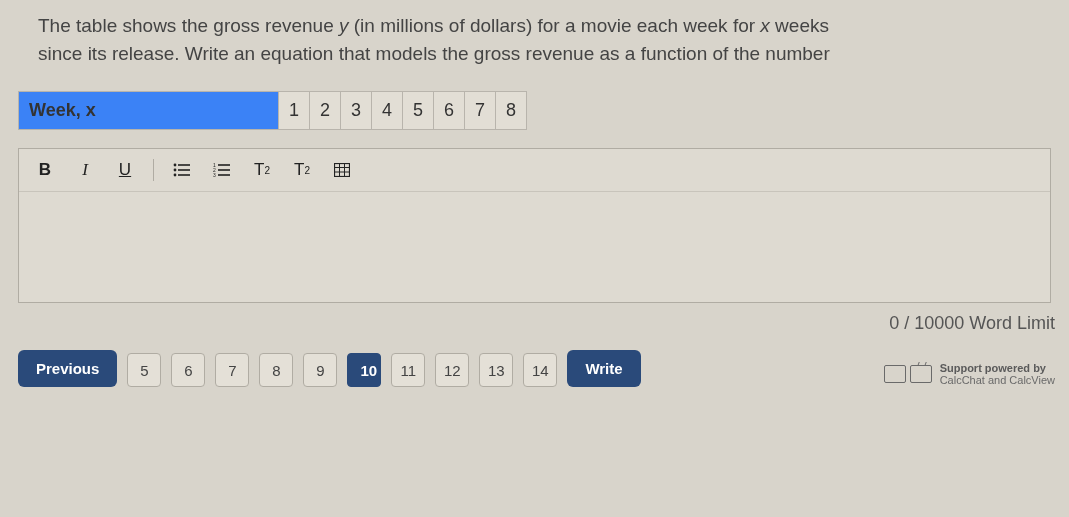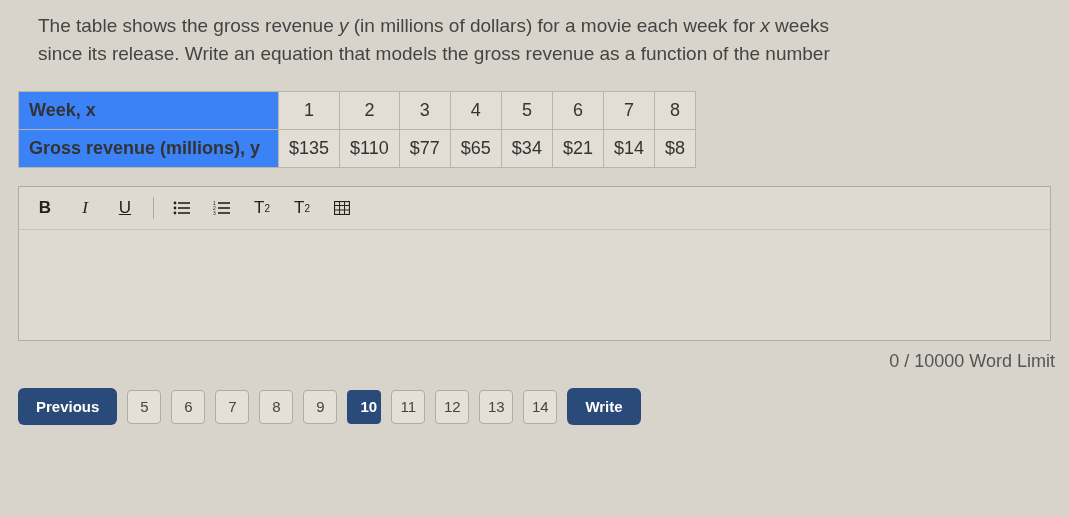--- a/index.html
+++ b/index.html
@@ -61,21 +61,21 @@
   font-size: 16px;
 }
 .word-limit {
   text-align: right;
   font-size: 18px;
   color: #555;
   padding: 10px 14px 6px 0;
 }
 .footer {
   display: flex;
-  align-items: center;
+  align-items: flex-end;
   gap: 10px;
   padding: 10px 14px 14px 18px;
 }
 .nav-btn {
   background: #2a4a7a;
   color: #fff;
   border: none;
   border-radius: 6px;
   padding: 10px 18px;
   font-size: 15px;
@@ -133,31 +133,20 @@
       <tr>
     <td class="row-header">Week, x</td>
     <td>1</td>
     <td>2</td>
     <td>3</td>
     <td>4</td>
     <td>5</td>
     <td>6</td>
     <td>7</td>
     <td>8</td>
-  </tr>
-  <tr>
-    <td class="row-header">Gross revenue (millions), y</td>
-    <td>$135</td>
-    <td>$110</td>
-    <td>$77</td>
-    <td>$65</td>
-    <td>$34</td>
-    <td>$21</td>
-    <td>$14</td>
-    <td>$8</td>
   </tr>
 </tbody>
   </table>
 
 <div class="editor">
   <div class="toolbar">
     <div class="tool-btn tool-bold">B</div>
     <div class="tool-btn tool-italic">I</div>
     <div class="tool-btn tool-under">U</div>
     <div class="tool-sep"></div>
@@ -211,13 +200,23 @@
   <div class="page-btn">7</div>
   <div class="page-btn">8</div>
   <div class="page-btn">9</div>
   <div class="page-btn current">10</div>
   <div class="page-btn">11</div>
   <div class="page-btn">12</div>
   <div class="page-btn">13</div>
   <div class="page-btn">14</div>
   <button class="nav-btn">Write</button>
   <div class="spacer"></div>
+  <div class="support">
+    <div class="support-icons">
+      <div class="sup-icon"></div>
+      <div class="sup-icon tv"></div>
+    </div>
+    <div class="sup-text">
+      <b>Support powered by</b><br>
+      <span>CalcChat and CalcView</span>
+    </div>
+  </div>
 </div>
 
 </body></html>

